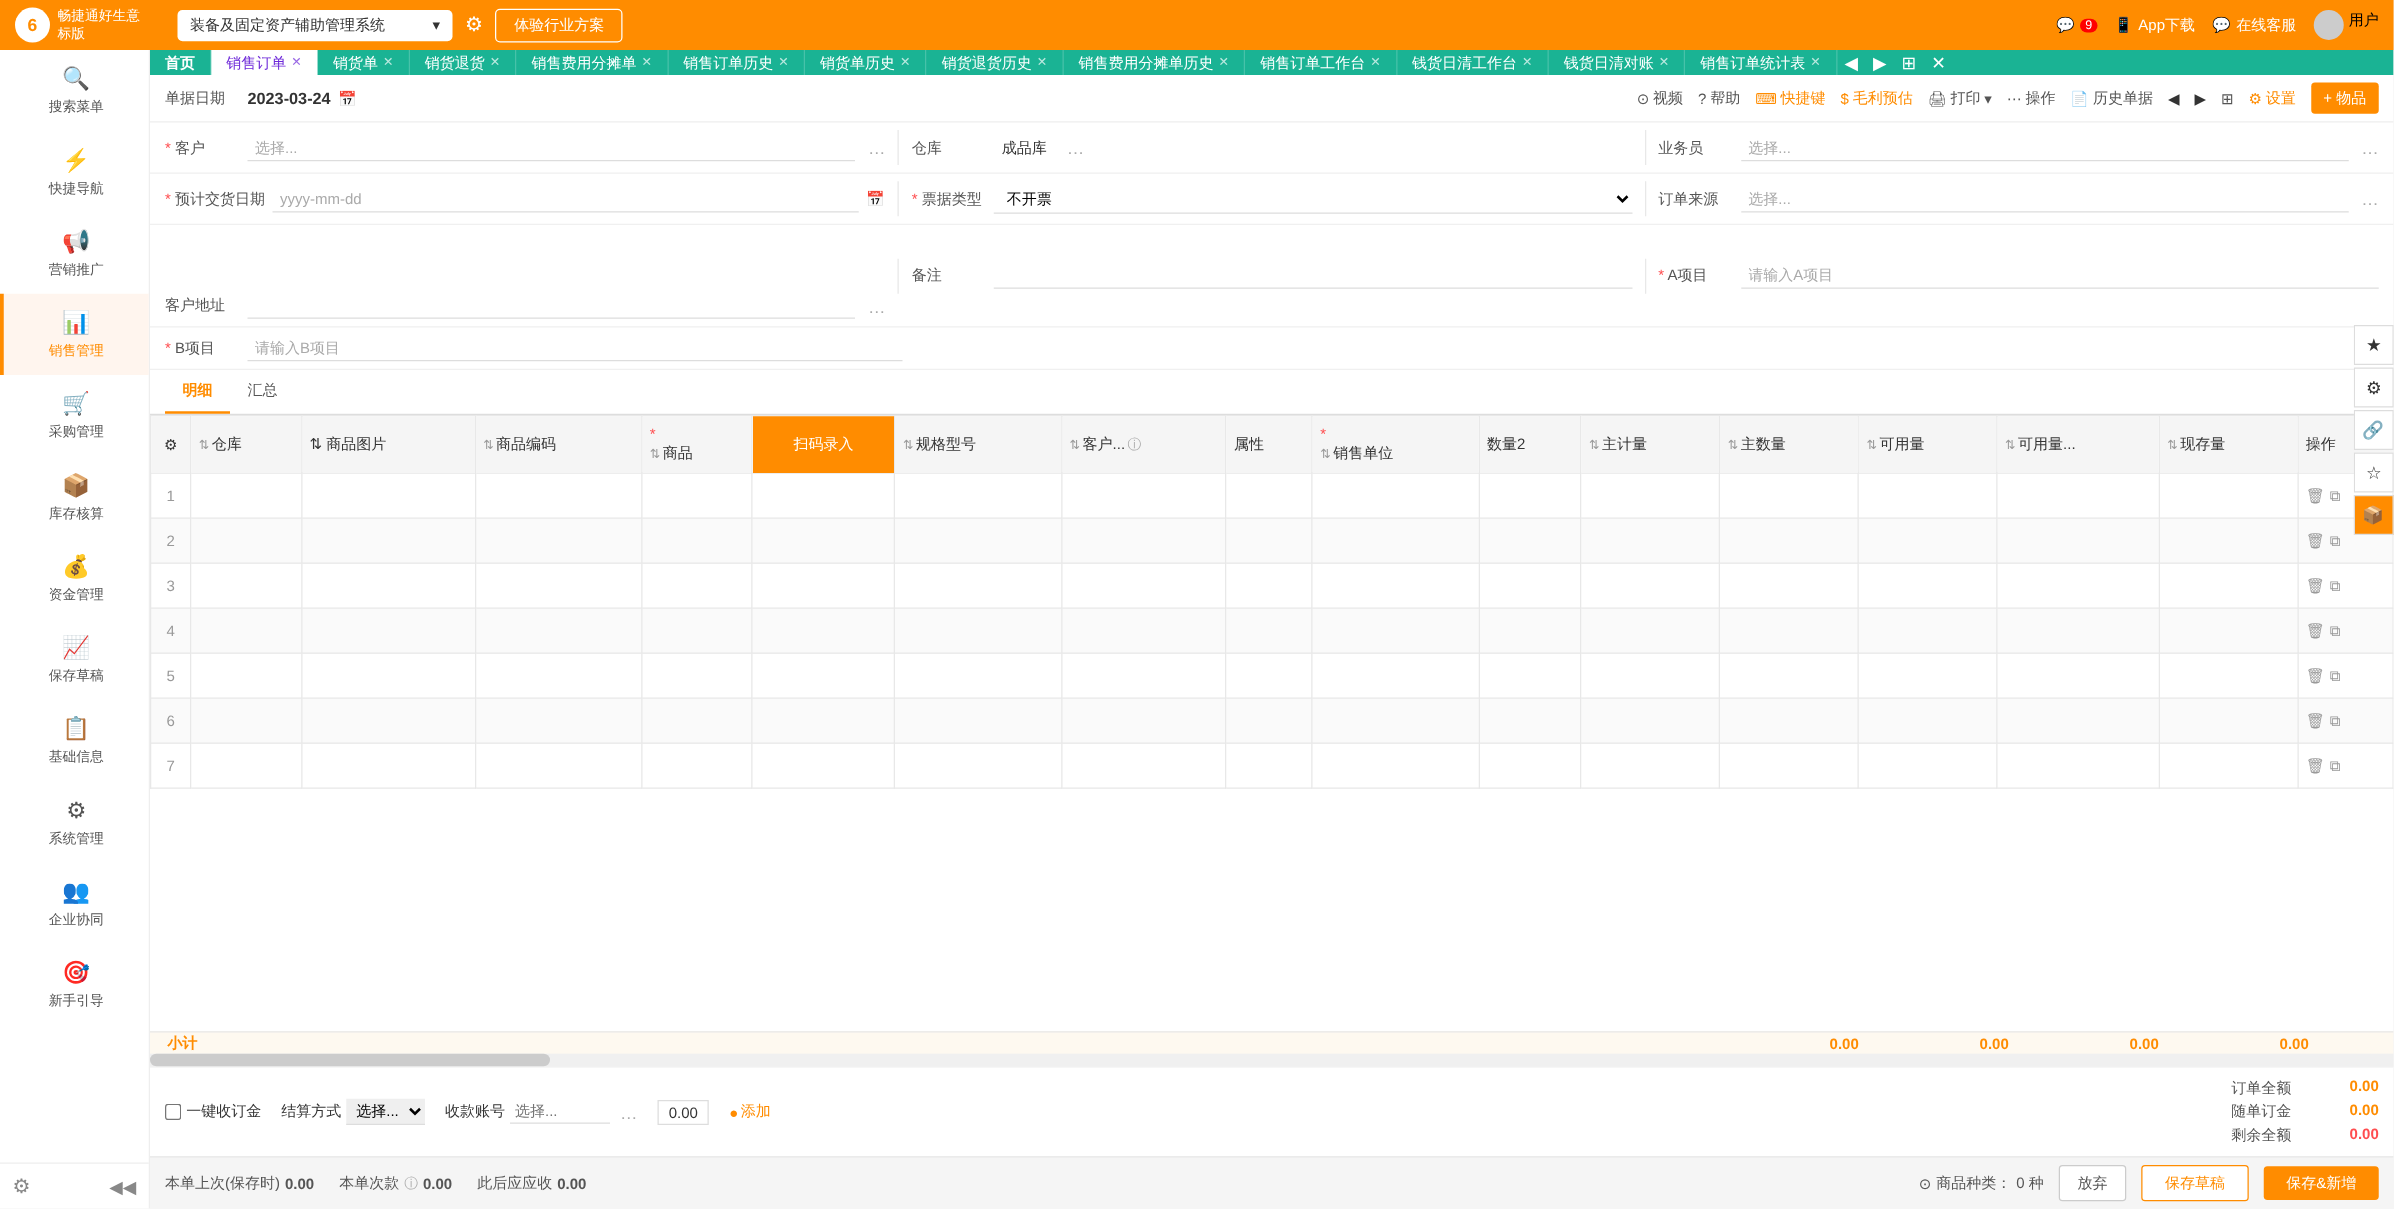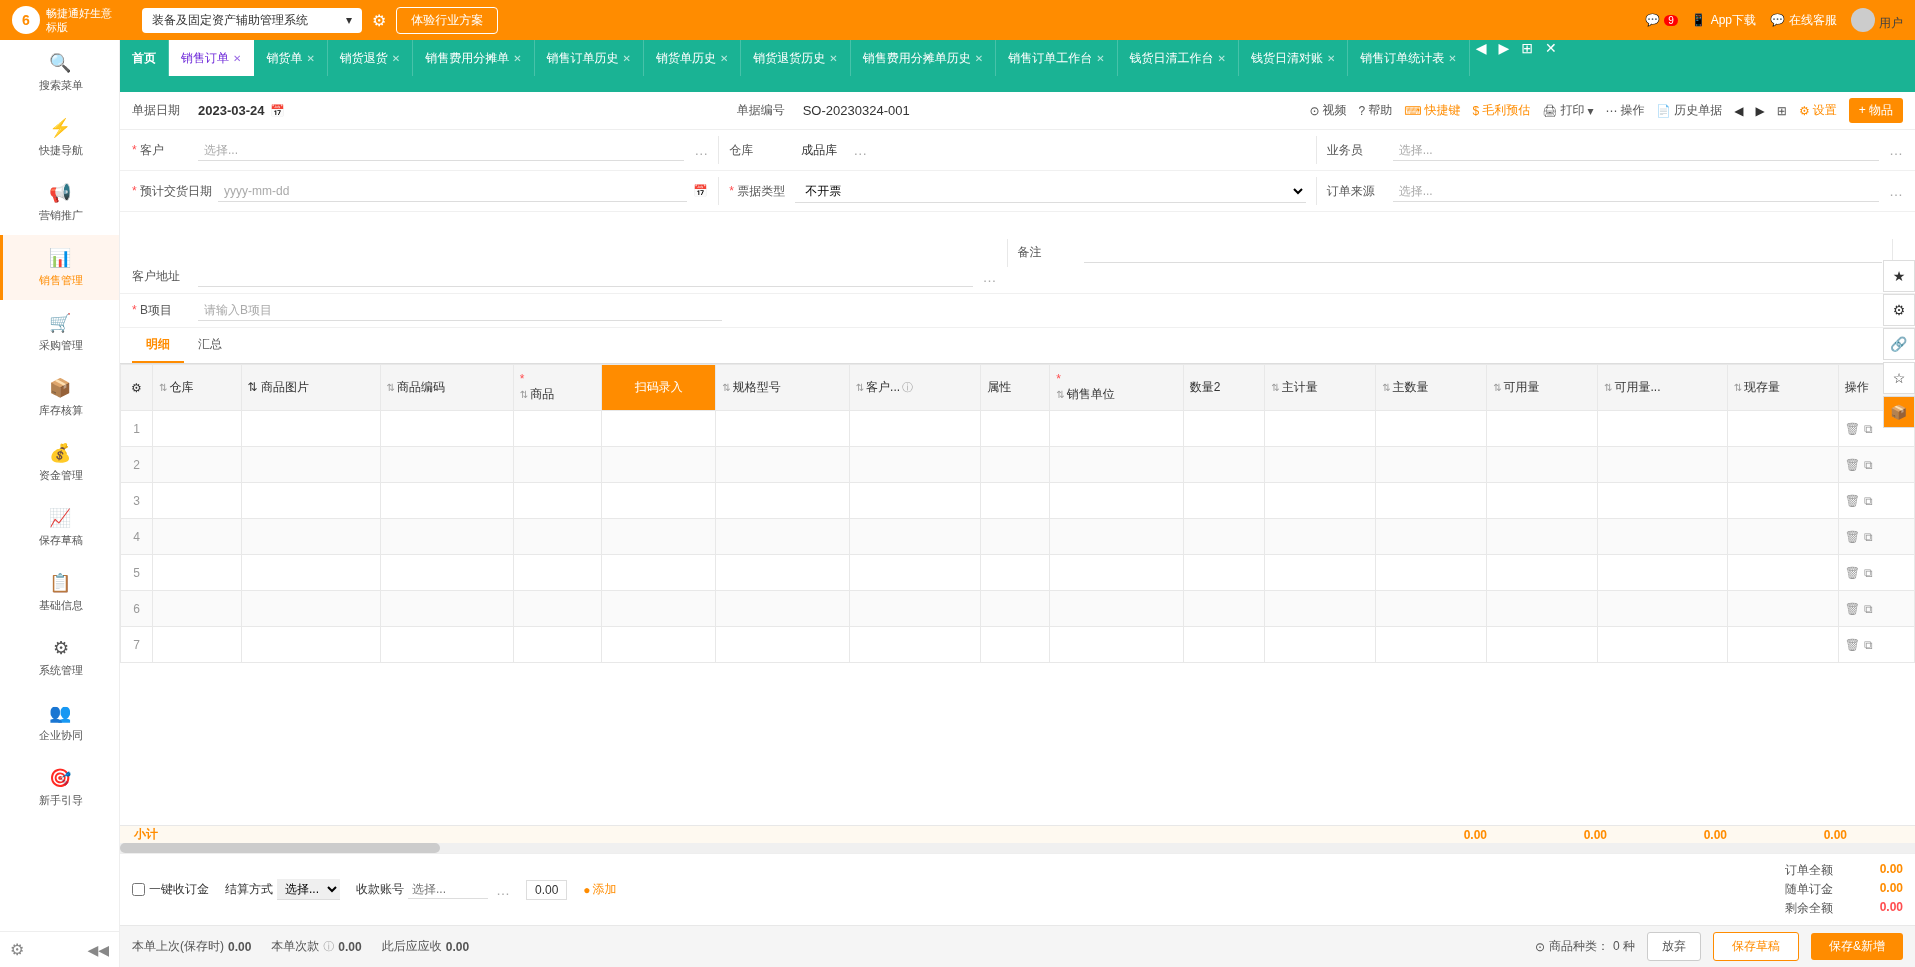--- a/index.html
+++ b/index.html
@@ -9,38 +9,38 @@
     .app-wrapper { display: flex; flex-direction: column; height: 967px; width: 1915px; }
     .top-bar { height: 40px; background: #ff8c00; display: flex; align-items: center; padding: 0 12px; gap: 10px; flex-shrink: 0; }
     .logo-area { display: flex; align-items: center; gap: 6px; width: 120px; }
     .logo-icon { width: 28px; height: 28px; background: #fff; border-radius: 50%; display: flex; align-items: center; justify-content: center; font-size: 14px; color: #ff8c00; font-weight: bold; }
     .logo-text { color: #fff; font-size: 11px; line-height: 1.3; }
     .system-name { background: #fff; border-radius: 4px; padding: 4px 10px; font-size: 12px; color: #333; flex: 1; max-width: 220px; display: flex; align-items: center; justify-content: space-between; cursor: pointer; }
     .top-bar-actions { display: flex; align-items: center; gap: 14px; margin-left: auto; }
     .top-btn-orange { background: #ff8c00; border: 1.5px solid #fff; color: #fff; border-radius: 4px; padding: 4px 14px; font-size: 12px; cursor: pointer; }
     .top-icon-btn { color: #fff; font-size: 12px; display: flex; align-items: center; gap: 4px; cursor: pointer; }
     .badge { background: #f00; color: #fff; border-radius: 8px; font-size: 10px; padding: 0 4px; }
-    .user-area { color: #404040; font-size: 12px; display: flex; align-items: flex-end; gap: 4px; }
+    .user-area { color: #000000; font-size: 12px; display: flex; align-items: flex-start; gap: 4px; }
     .user-avatar { width: 24px; height: 24px; background: #ccc; border-radius: 50%; }
 
     .main-layout { display: flex; flex: 1; overflow: hidden; }
 
     
     .sidebar { width: 120px; background: #fff; flex-shrink: 0; display: flex; flex-direction: column; border-right: 1px solid #eee; }
     .sidebar-item { display: flex; flex-direction: column; align-items: center; padding: 12px 6px; cursor: pointer; gap: 4px; font-size: 11px; color: #555; border-left: 3px solid transparent; }
     .sidebar-item.active { color: #ff8c00; background: #fff5ee; border-left-color: #ff8c00; }
     .sidebar-icon { font-size: 18px; }
     .sidebar-bottom { margin-top: auto; border-top: 1px solid #eee; }
     .sidebar-footer { display: flex; align-items: center; justify-content: space-between; padding: 8px 10px; }
 
     
     .content-area { flex: 1; display: flex; flex-direction: column; overflow: hidden; }
 
     
-    .tab-bar { background: #1ab394; display: flex; align-items: flex-start; height: 52px; overflow: hidden; flex-shrink: 0; }
+    .tab-bar { background: #1ab394; display: flex; align-items: center; height: 20px; overflow: hidden; flex-shrink: 0; }
     .tab { display: flex; align-items: center; padding: 0 12px; height: 36px; color: #fff; font-size: 12px; cursor: pointer; white-space: nowrap; border-right: 1px solid rgba(255,255,255,0.2); gap: 4px; }
     .tab.active { background: #fff; color: #6d28d9; }
     .tab .close-x { font-size: 10px; opacity: 0.7; }
     .tab-home { background: #1ab394; font-weight: bold; }
     .tab-nav-btn { color: #fff; padding: 0 6px; cursor: pointer; font-size: 14px; }
 
     
     .form-area { background: #fff; padding: 0; flex-shrink: 0; }
     .form-toolbar { display: flex; align-items: center; padding: 6px 12px; border-bottom: 1px solid #eee; gap: 16px; font-size: 12px; }
     .form-toolbar-right { margin-left: auto; display: flex; align-items: center; gap: 12px; }
@@ -245,24 +245,20 @@
 
       <div class="form-area">
 
         <div class="form-toolbar">
           <div class="form-field">
             <span class="form-label">单据日期</span>
             <span style="font-weight:bold;font-size:13px;">2023-03-24</span>
             <span class="calendar-icon">📅</span>
           </div>
           <div style="width:16px"></div>
-          <div class="form-field">
-            <span class="form-label">单据编号</span>
-            <span style="font-size:13px;">SO-20230324-001</span>
-          </div>
           <div class="form-toolbar-right">
             <span class="toolbar-btn">⊙ <span>视频</span></span>
             <span class="toolbar-btn">? <span>帮助</span></span>
             <span class="toolbar-btn orange">⌨ <span>快捷键</span></span>
             <span class="toolbar-btn orange">$ <span>毛利预估</span></span>
             <span class="toolbar-btn">🖨 <span>打印</span> ▾</span>
             <span class="toolbar-btn">⋯ <span>操作</span></span>
             <span class="toolbar-btn">📄 <span>历史单据</span></span>
             <span style="cursor:pointer;">◀</span>
             <span style="cursor:pointer;">▶</span>
@@ -318,20 +314,24 @@
             <span class="form-label">客户地址</span>
             <input class="form-input" type="text" style="">
             <span class="dots-btn">…</span>
           </div>
           <div class="divider-v"></div>
           <div class="form-field" style="flex:2;">
             <span class="form-label">备注</span>
             <input class="form-input" type="text" style="">
           </div>
           <div class="divider-v"></div>
+          <div class="form-field" style="flex:2;">
+            <span class="form-label required">A项目</span>
+            <input class="form-input" type="text" placeholder="请输入A项目" style="">
+          </div>
         </div>
 
         <div class="form-row">
           <div class="form-field" style="flex:2;">
             <span class="form-label required">B项目</span>
             <input class="form-input" type="text" placeholder="请输入B项目" style="">
           </div>
           <div style="flex:4;"></div>
         </div>
       </div>

